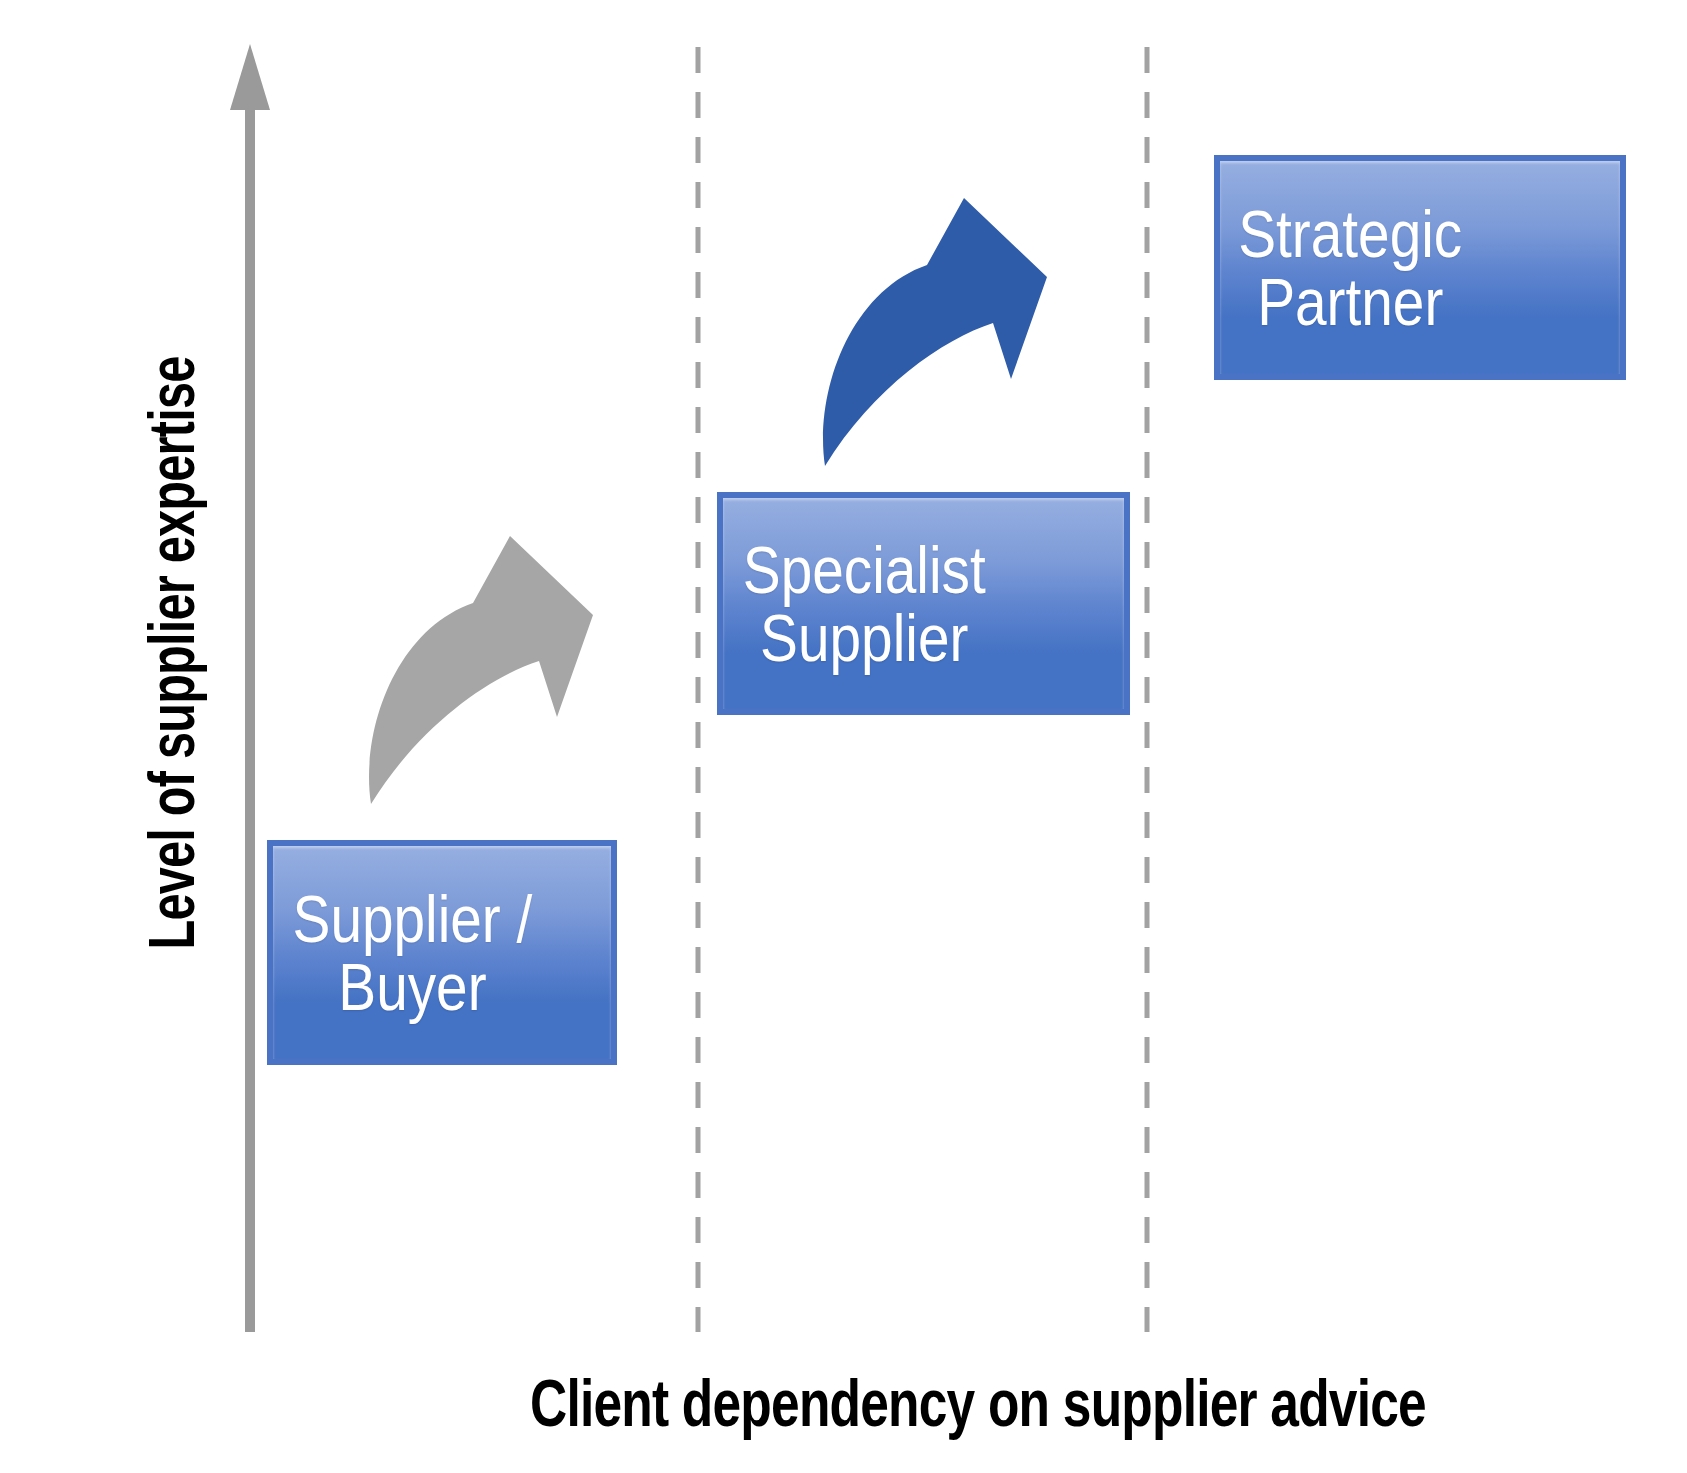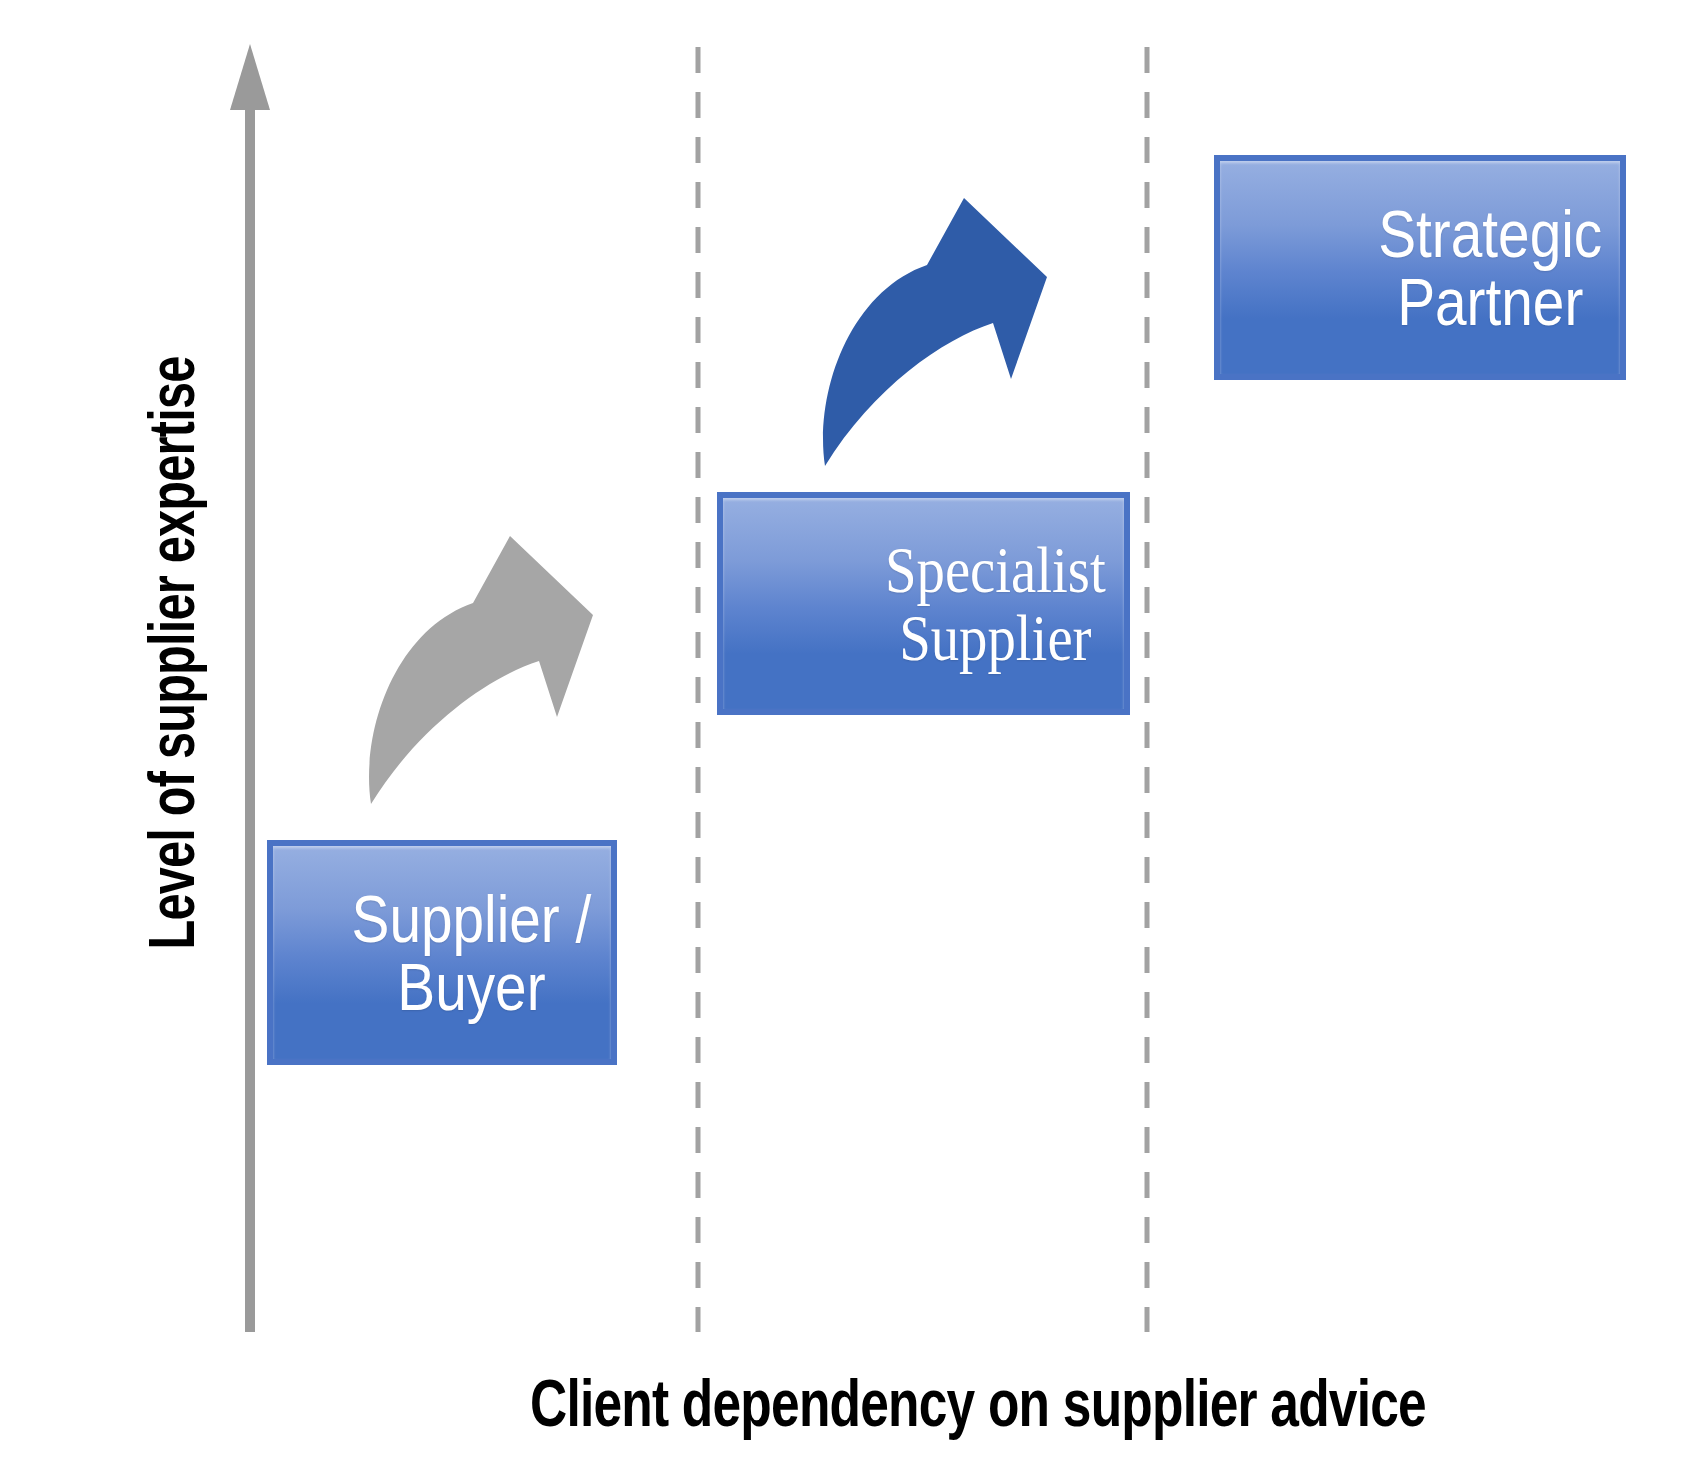--- a/index.html
+++ b/index.html
@@ -40,24 +40,24 @@
     box-sizing: border-box;
     border: 6px solid var(--box-border, #4A73C5);
     background: linear-gradient(180deg,
       var(--box-fill-top, #96AFE1) 0%,
       #7D9BD8 30%,
       #5E84CF 52%,
       var(--box-fill-bottom, #4472C4) 74%);
     box-shadow: inset 0 2px 3px rgba(255,255,255,0.4);
     display: flex;
     align-items: center;
-    justify-content: flex-end;
+    justify-content: flex-start;
   }
   .box-1 { left: 267px; top: 840px;  width: 350px; height: 225px; }
-  .box-2 { left: 717px; top: 492px;  width: 413px; height: 223px; font-family: Liberation Serif, serif; }
+  .box-2 { left: 717px; top: 492px;  width: 413px; height: 223px; }
   .box-3 { left: 1214px; top: 155px; width: 412px; height: 225px; }
 
   .box-label {
     color: var(--box-text, #fff);
     font-size: 66px;
     line-height: 68px;
     font-weight: 400;
     text-align: center;
     transform: scaleX(0.86);
     text-shadow: 0 1px 2px rgba(0,0,0,0.12);

